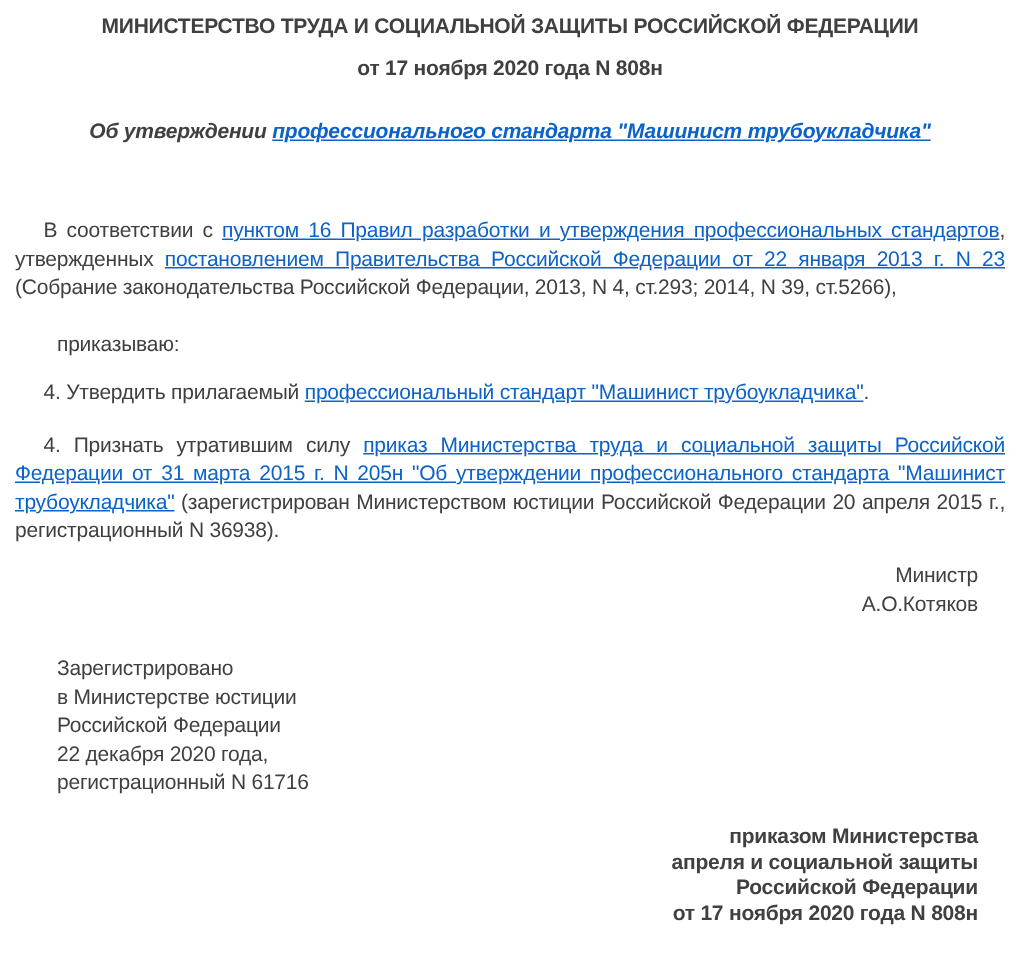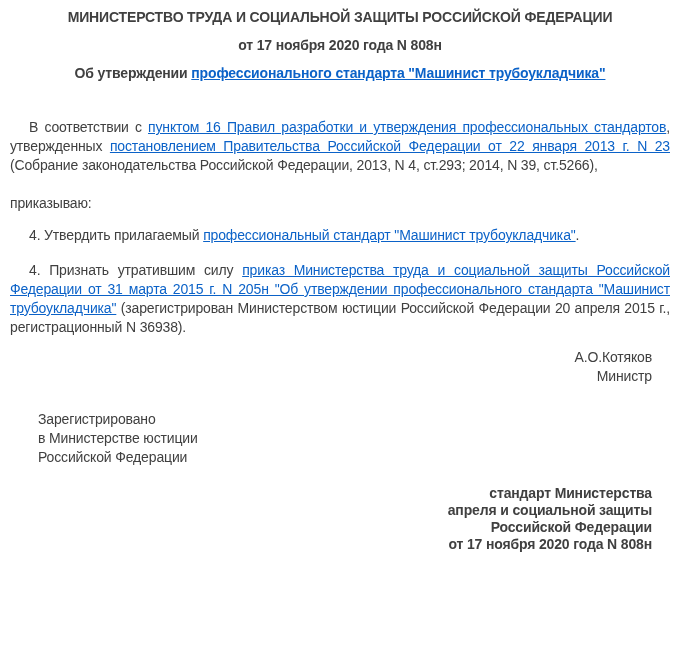--- a/index.html
+++ b/index.html
@@ -25,23 +25,23 @@
     width: 684px;
     height: 580px;
     padding: 8px 14px 0 10px;
   }
   p { margin: 0; line-height: 19px; }
   .center  { text-align: center; }
   .bold    { font-weight: bold; }
   .justify { text-align: justify; }
   .indent  { text-indent: 19px; }
   .mt9     { margin-top: 9px; }
-  .subject { margin-top: 9px; }
-  .intro   { margin-top: 35px; }
-  .order   { margin-top: 19px; }
+  .subject { margin-top: 23px; font-style: italic; }
+  .intro   { margin-top: 47px; }
+  .order   { margin-top: 19px; margin-left: 28px; }
   .item1   { margin-top: 13px; }
   .item2   { margin-top: 16px; }
   .sign    { margin-top: 11px; margin-right: 18px; text-align: right; }
   .registered { margin-top: 24px; margin-left: 28px; }
   .approved   { margin-top: 18px; margin-right: 18px; text-align: right; font-weight: bold; }
   .approved p { line-height: 17px; }
   a.link {
     color: var(--link-color);
     text-decoration: underline;
     font-weight: inherit;
@@ -62,30 +62,32 @@
 
   <p class="justify indent intro"><span>В соответствии с </span><a class="link" href="#">пунктом 16 Правил разработки и утверждения профессиональных стандартов</a><span>, утвержденных </span><a class="link" href="#">постановлением Правительства Российской Федерации от 22 января 2013 г. N 23</a><span> (Собрание законодательства Российской Федерации, 2013, N 4, ст.293; 2014, N 39, ст.5266),</span></p>
 
   <p class="order">приказываю:</p>
 
   <p class="indent item1"><span>4. Утвердить прилагаемый </span><a class="link" href="#">профессиональный стандарт "Машинист трубоукладчика"</a><span>.</span></p>
 
   <p class="justify indent item2"><span>4. Признать утратившим силу </span><a class="link" href="#">приказ Министерства труда и социальной защиты Российской Федерации от 31 марта 2015 г. N 205н "Об утверждении профессионального стандарта "Машинист трубоукладчика"</a><span> (зарегистрирован Министерством юстиции Российской Федерации 20 апреля 2015 г., регистрационный N 36938).</span></p>
 
   <div class="sign">
+    <p>Министр</p>
     <p>А.О.Котяков</p>
-    <p>Министр</p>
   </div>
 
   <div class="registered">
     <p>Зарегистрировано</p>
     <p>в Министерстве юстиции</p>
     <p>Российской Федерации</p>
+    <p>22 декабря 2020 года,</p>
+    <p>регистрационный N 61716</p>
   </div>
 
   <div class="approved">
-    <p>стандарт Министерства</p>
+    <p>приказом Министерства</p>
     <p>апреля и социальной защиты</p>
     <p>Российской Федерации</p>
     <p>от 17 ноября 2020 года N 808н</p>
   </div>
 
 </div>
 
 </body></html>

